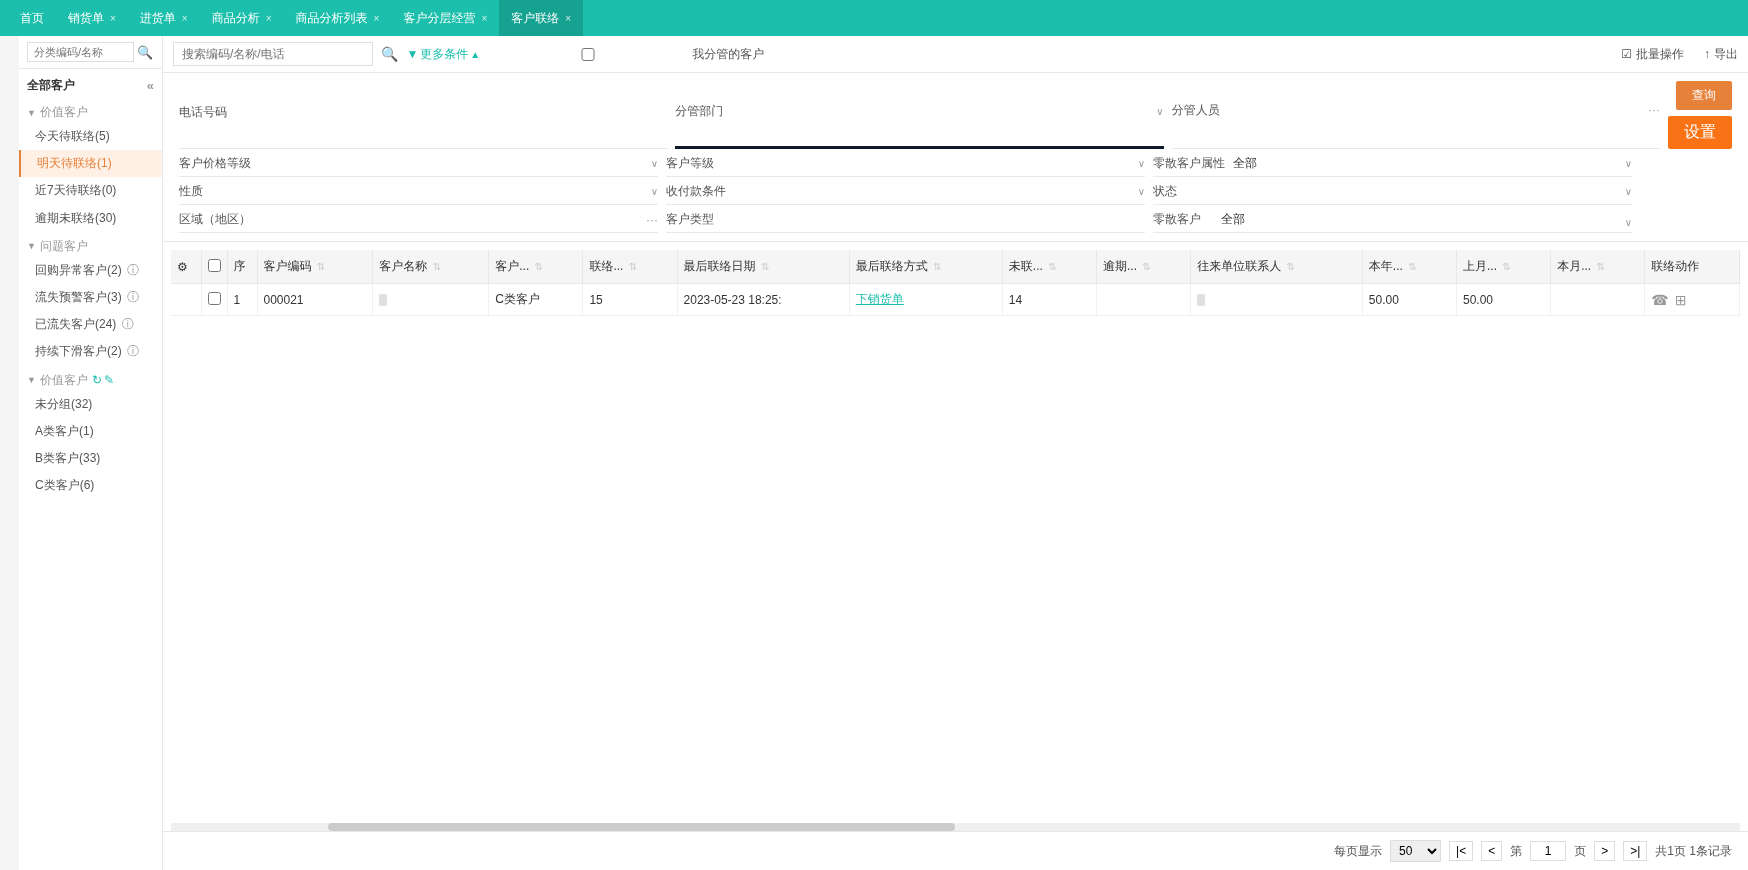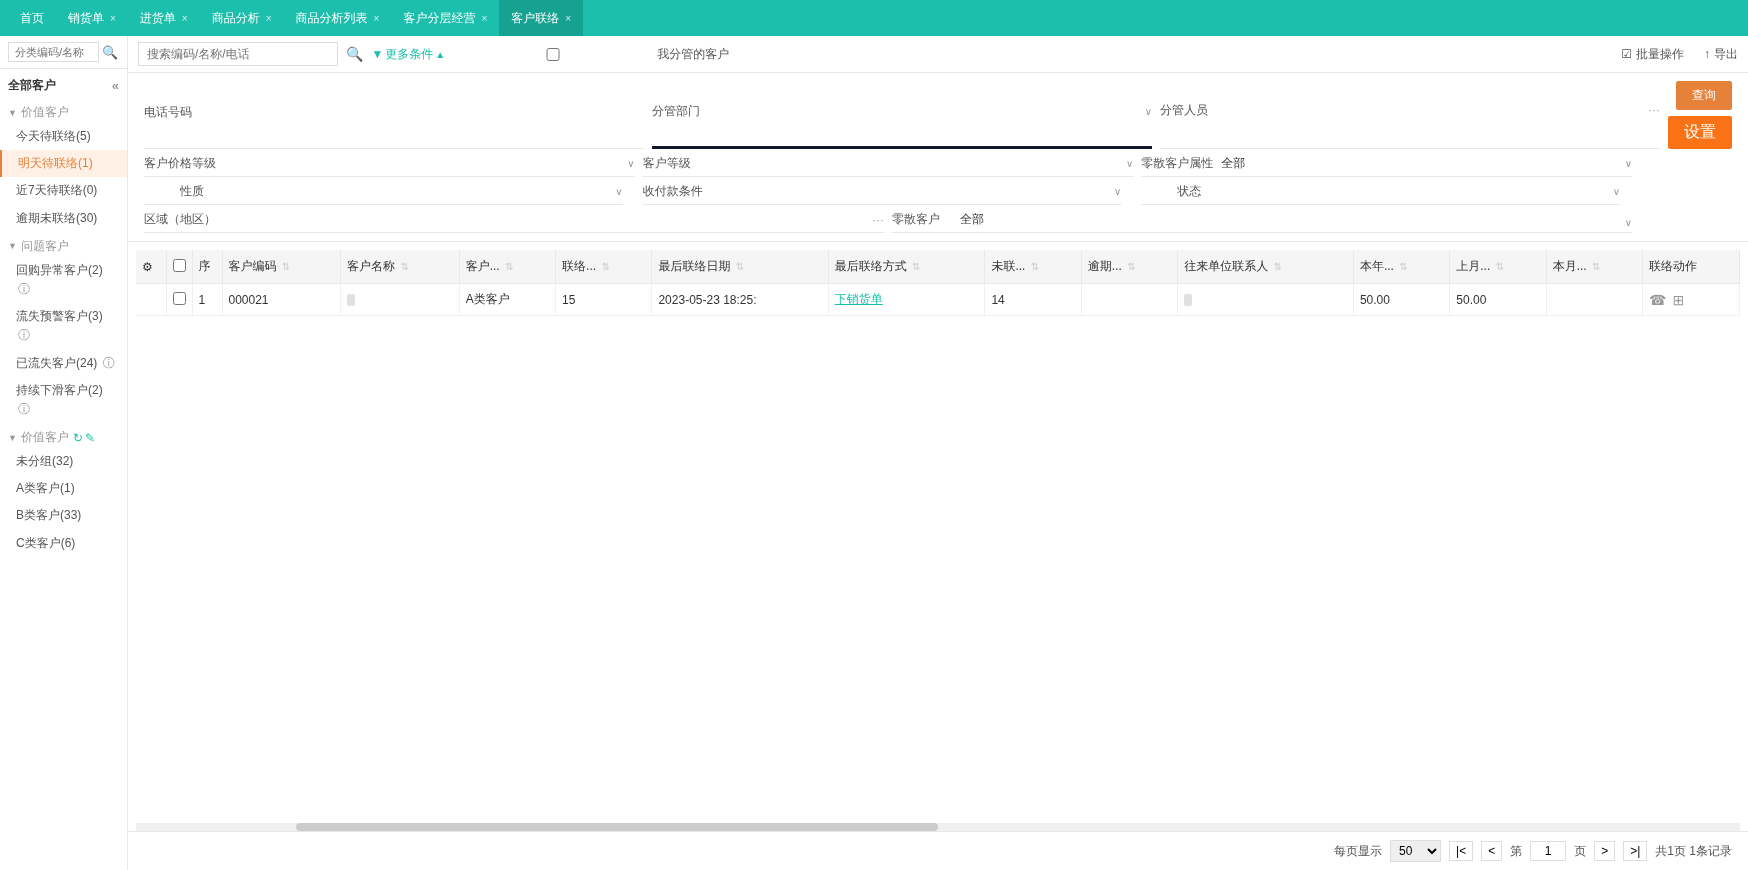--- a/index.html
+++ b/index.html
@@ -27,26 +27,27 @@
     .nav-item .close-btn { margin-left: 6px; font-size: 10px; opacity: 0.8; cursor: pointer; }
     
     
     .main-layout {
       display: flex;
       height: calc(100vh - 36px);
     }
     
     
     .sidebar {
-      width: 128px;
+      width: 144px;
       background: #fff;
       border-right: 1px solid #e8e8e8;
       display: flex;
       flex-direction: column;
       overflow-y: auto;
+      margin-left: 19px;
     }
     .sidebar-search {
       display: flex;
       align-items: center;
       padding: 6px 8px;
       border-bottom: 1px solid #e8e8e8;
     }
     .sidebar-search input {
       border: 1px solid #ddd;
       padding: 3px 6px;
@@ -421,21 +422,21 @@
           <span class="filter-caret">∨</span>
         </div>
         <div style="display:flex;align-items:center;flex:2;border-bottom:1px solid #e8e8e8;padding-bottom:4px;">
           <span class="filter-label">零散客户属性</span>
           <span style="flex:1;color:#333;">全部</span>
           <span class="filter-caret">∨</span>
         </div>
         <div style="min-width:92px;"></div>
       </div>
 
-      <div style="display:flex;gap:20px;margin-bottom:6px;text-align:right;">
+      <div style="display:flex;gap:8px;margin-bottom:6px;">
         <div style="display:flex;align-items:center;flex:2;border-bottom:1px solid #e8e8e8;padding-bottom:4px;">
           <span class="filter-label">性质</span>
           <span style="flex:1;"></span>
           <span class="filter-caret">∨</span>
         </div>
         <div style="display:flex;align-items:center;flex:2;border-bottom:1px solid #e8e8e8;padding-bottom:4px;">
           <span class="filter-label">收付款条件</span>
           <span style="flex:1;"></span>
           <span class="filter-caret">∨</span>
         </div>
@@ -445,20 +446,24 @@
           <span class="filter-caret">∨</span>
         </div>
         <div style="min-width:92px;"></div>
       </div>
 
       <div style="display:flex;gap:8px;">
         <div style="display:flex;align-items:center;flex:2;border-bottom:1px solid #e8e8e8;padding-bottom:4px;">
           <span class="filter-label">区域（地区）</span>
           <span style="flex:1;"></span>
           <span class="filter-dots">···</span>
+        </div>
+        <div style="display:flex;align-items:center;flex:2;border-bottom:1px solid #e8e8e8;padding-bottom:4px;">
+          <span class="filter-label">客户类型</span>
+          <span style="flex:1;"></span>
         </div>
         <div style="display:flex;align-items:flex-end;flex:2;border-bottom:1px solid #e8e8e8;padding-bottom:4px;">
           <span class="filter-label">零散客户</span>
           <span style="flex:1;color:#333;">全部</span>
           <span class="filter-caret">∨</span>
         </div>
         <div style="min-width:92px;"></div>
       </div>
     </div>
 
@@ -486,21 +491,21 @@
         </thead>
         <tbody>
           <tr>
             <td></td>
             <td><input type="checkbox" style=""></td>
             <td>1</td>
             <td>000021</td>
             <td style="color:#1bbfab;">
               <span style="background:#e0e0e0;padding:0 4px;border-radius:2px;font-size:11px;"></span>
             </td>
-            <td>A类客户</td>
+            <td>C类客户</td>
             <td>15</td>
             <td>2023-05-23 18:25:</td>
             <td>
               <span class="link-text">下销货单</span>
             </td>
             <td>14</td>
             <td></td>
             <td>
               <span style="background:#e0e0e0;padding:0 4px;border-radius:2px;font-size:11px;"></span>
             </td>

